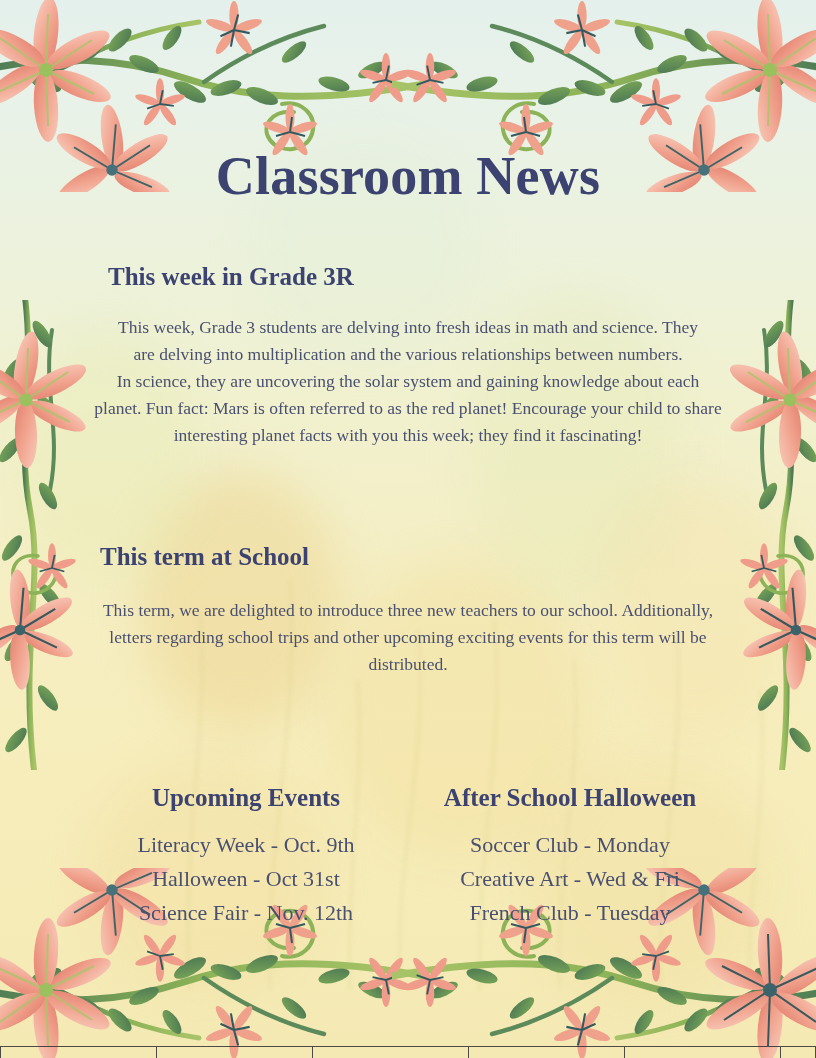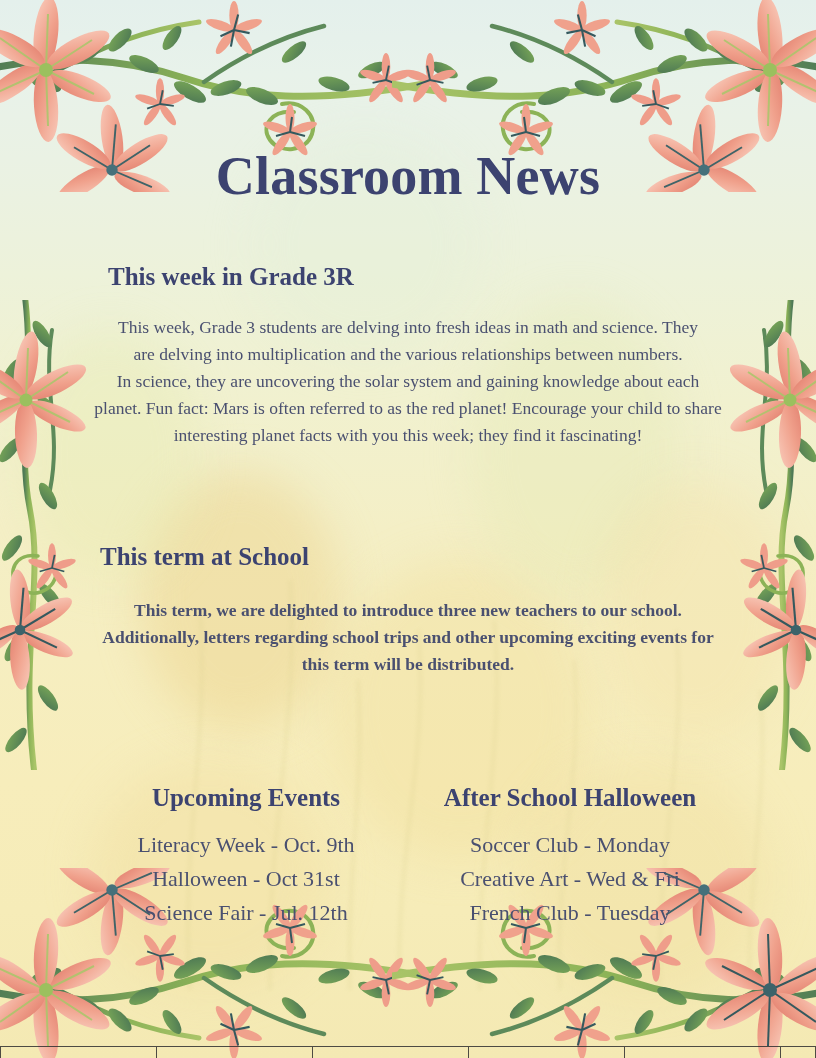--- a/index.html
+++ b/index.html
@@ -62,21 +62,21 @@
     font-size:17.5px;color:#4a5070;line-height:1.55;text-align:center;
   }
 
   #sec1{position:absolute;left:92px;width:632px;top:263px;}
   #sec1 .sec-head{text-align:left;padding-left:16px;}
   #sec1 .p1{margin:23px 0 0 0;padding:0 14px;}
   #sec1 .p2{margin:0;padding:0 2px;}
 
   #sec2{position:absolute;left:92px;width:632px;top:543px;}
   #sec2 .sec-head{text-align:left;padding-left:8px;}
-  #sec2 .p1{margin:26px 0 12px 0;padding:0 10px;font-weight:bold;}
+  #sec2 .p1{margin:26px 0 12px 0;padding:0 10px;}
   #sec2 .p2{margin:30px 0 0 0;padding:0 10px;}
 
   #cols{position:absolute;left:84px;top:784px;width:648px;display:flex;}
   #cols .col{flex:1;text-align:center;}
   #cols .col .sec-head{text-align:center;}
   #cols .col ul{list-style:none;margin:16px 0 0 0;padding:0;}
   #cols .col li{font-size:22px;color:#4a5070;line-height:1.55;}
 
   
   #footrule{position:absolute;left:0;bottom:11px;width:816px;height:1px;background:#2f2f2f;opacity:.85;z-index:6;}
@@ -737,21 +737,21 @@
       <div class="sec-head">This term at School</div>
       <p class="body-text p1">This term, we are delighted to introduce three new teachers to our school. Additionally, letters regarding school trips and other upcoming exciting events for this term will be distributed.</p>
     </div>
 
     <div id="cols">
       <div class="col">
         <div class="sec-head">Upcoming Events</div>
         <ul>
           <li>Literacy Week - Oct. 9th</li>
           <li>Halloween  - Oct 31st</li>
-          <li>Science Fair - Jul. 12th</li>
+          <li>Science Fair - Nov. 12th</li>
         </ul>
       </div>
       <div class="col">
         <div class="sec-head">After School Halloween</div>
         <ul>
           <li>Soccer Club - Monday</li>
           <li>Creative Art - Wed &amp; Fri</li>
           <li>French Club - Tuesday</li>
         </ul>
       </div>

